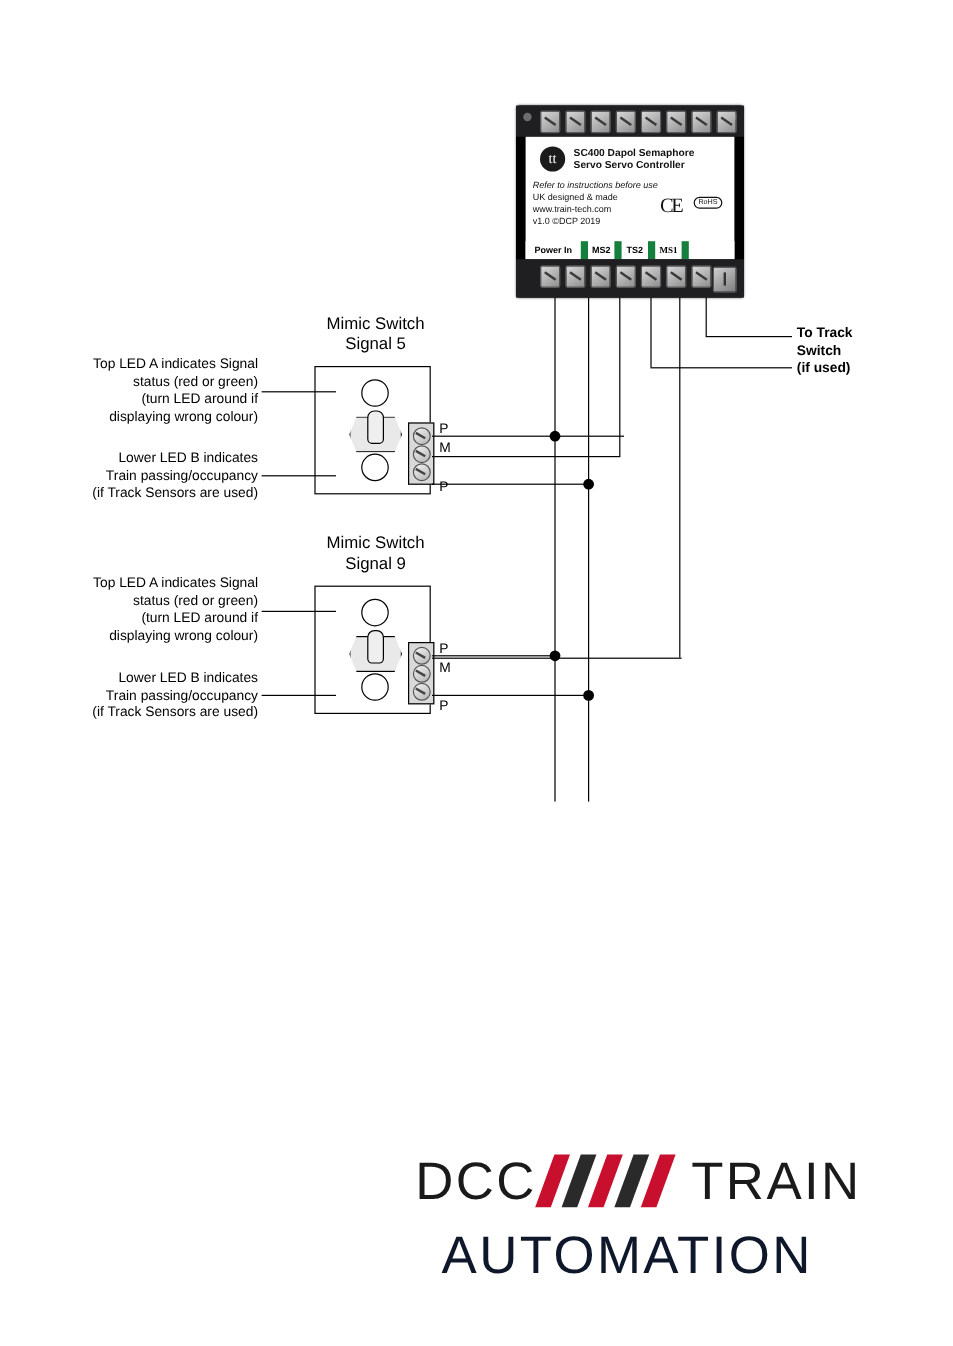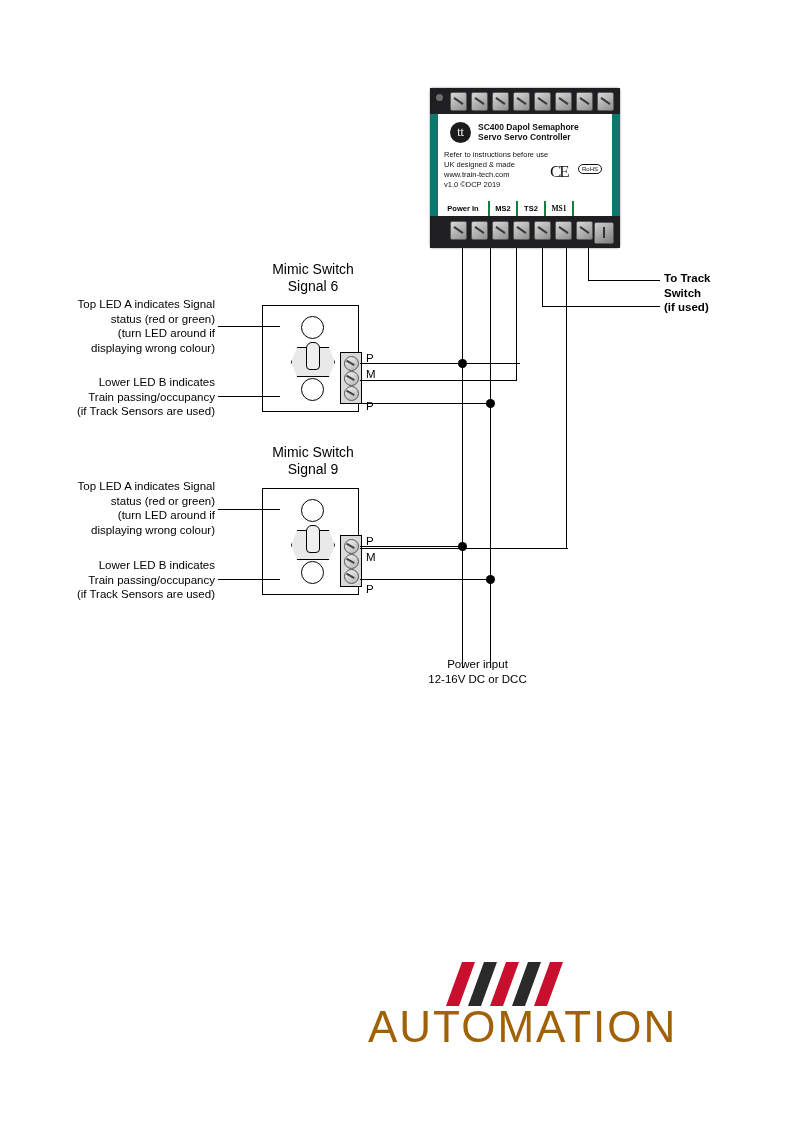--- a/index.html
+++ b/index.html
@@ -20,21 +20,21 @@
     inset: 0;
   }
 
   
   .module {
     position: absolute;
     left: 430px;
     top: 88px;
     width: 190px;
     height: 160px;
-    background: #0f766e;
+    background: #000000;
     border-radius: 3px;
     box-shadow: 0 0 2px rgba(0,0,0,.6);
   }
   .module .topstrip {
     position: absolute;
     left: 0; top: 0; width: 190px; height: 26px;
     background: #1f1f21;
   }
   .module .botstrip {
     position: absolute;
@@ -92,21 +92,21 @@
     line-height: 10px;
     color: #111;
   }
   .board-sub {
     position: absolute;
     left: 6px; top: 36px;
     font-size: 7.5px;
     line-height: 10px;
     color: #111;
   }
-  .board-sub .ital { }
+  .board-sub .ital { font-style: italic; }
   .ce-mark {
     position: absolute;
     left: 112px; top: 48px;
     font-size: 17px;
     font-family: "Liberation Serif", serif;
     letter-spacing: -2px;
     color: #111;
   }
   .rohs {
     position: absolute;
@@ -122,21 +122,21 @@
     left: 8px; bottom: 32px;
     width: 174px; height: 15px;
     background: #fff;
     display: flex;
     align-items: center;
     font-size: 7.5px;
     font-weight: bold;
     color: #000;
   }
   .labelbar span {
-    border-right: 2px solid #15803d;
+    border-right: 6px solid #15803d;
     height: 15px;
     line-height: 15px;
     text-align: center;
     box-sizing: border-box;
   }
   .labelbar span:last-child { border-right: none; margin-top: 24px; }
   .pot {
     position: absolute;
     right: 6px; bottom: 4px;
     width: 18px; height: 20px;
@@ -282,24 +282,24 @@
   }
   .logo-train {
     position: absolute;
     left: 236px; top: 0;
     font-size: 44px;
     letter-spacing: 2px;
     color: #1a1a1a;
   }
   .logo-auto {
     position: absolute;
-    left: 28px; top: 42px;
+    left: 28px; top: 62px;
     font-size: 44px;
     letter-spacing: 2px;
-    color: #a16207;
+    color: #0f172a;
   }
   .slash {
     position: absolute;
     top: 2px;
     width: 13px;
     height: 44px;
     transform: skewX(-20deg);
   }
   .slash.red { background: #c8102e; }
   .slash.dark { background: #2a2a2a; }
@@ -375,21 +375,21 @@
   <div class="hline" style="left:542px; top:306px; width:118px;"></div>
 
   <div class="txt" style="left:664px; top:271px; width:120px;font-weight:bold;">
     <div>To Track</div>
     <div>Switch</div>
     <div>(if used)</div>
   </div>
 
   <div class="title" style="left:238px; top:261px; width:150px;">
     <div>Mimic Switch</div>
-    <div>Signal 6</div>
+    <div>Signal 5</div>
   </div>
 
   <div class="mimic" style="left:262px; top:305px;">
     <div class="led" style="top:10px;"></div>
     <div class="toggle-body">
       <div class="toggle-hex"></div>
       <div class="toggle-lever"></div>
     </div>
     <div class="led" style="top:72px;"></div>
   </div>
@@ -463,29 +463,27 @@
   </div>
   <div class="thinh" style="left:218px; top:509px; width:62px;"></div>
 
   <div class="txt right" style="left:40px; top:558px; width:175px;">
     <div>Lower LED B indicates</div>
     <div>Train passing/occupancy</div>
     <div>(if Track Sensors are used)</div>
   </div>
   <div class="thinh" style="left:218px; top:579px; width:62px;"></div>
 
-  <div class="txt center" style="left:400px; top:657px; width:155px;">
-    <div>Power input</div>
-    <div>12-16V DC or DCC</div>
-  </div>
 
   <div class="footer-logo">
     <div class="logo-row1">
+      <div class="logo-dcc">DCC</div>
       <div class="slash red" style="left:114px;"></div>
       <div class="slash dark" style="left:136px;"></div>
       <div class="slash red" style="left:158px;"></div>
       <div class="slash dark" style="left:180px;"></div>
       <div class="slash red" style="left:202px;"></div>
+      <div class="logo-train">TRAIN</div>
     </div>
     <div class="logo-auto">AUTOMATION</div>
   </div>
 
 </div>
 
 </body></html>

